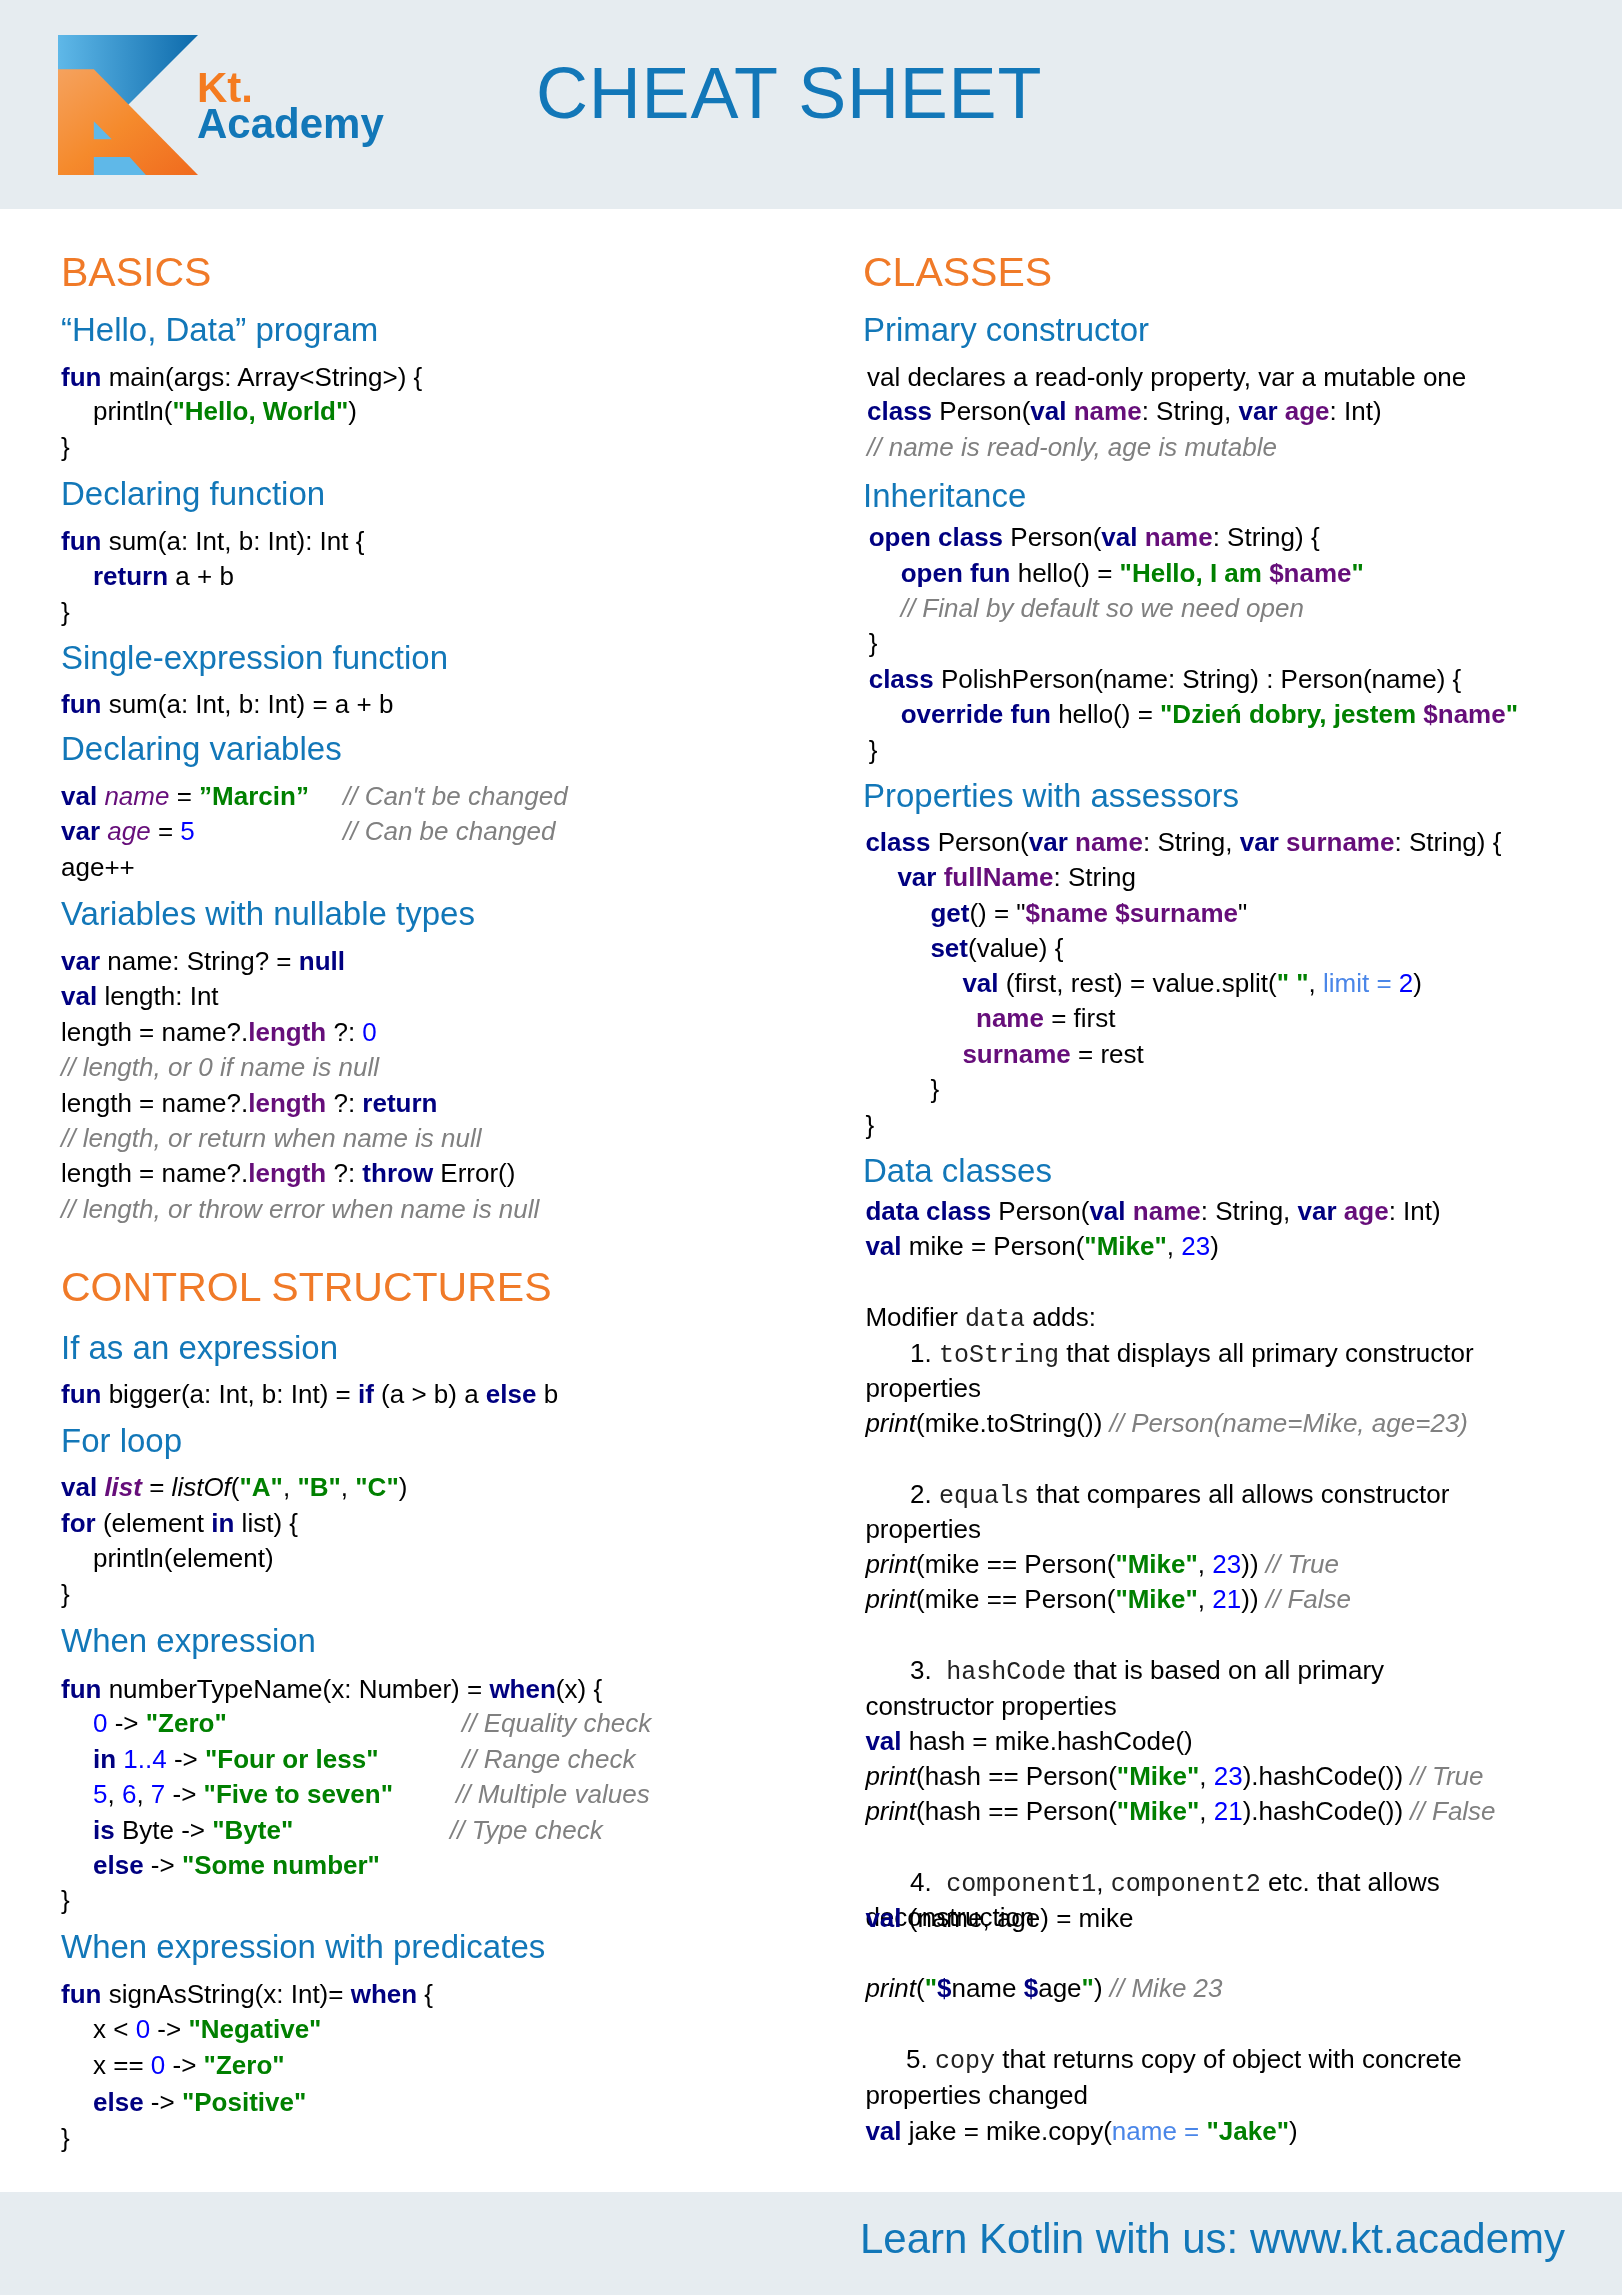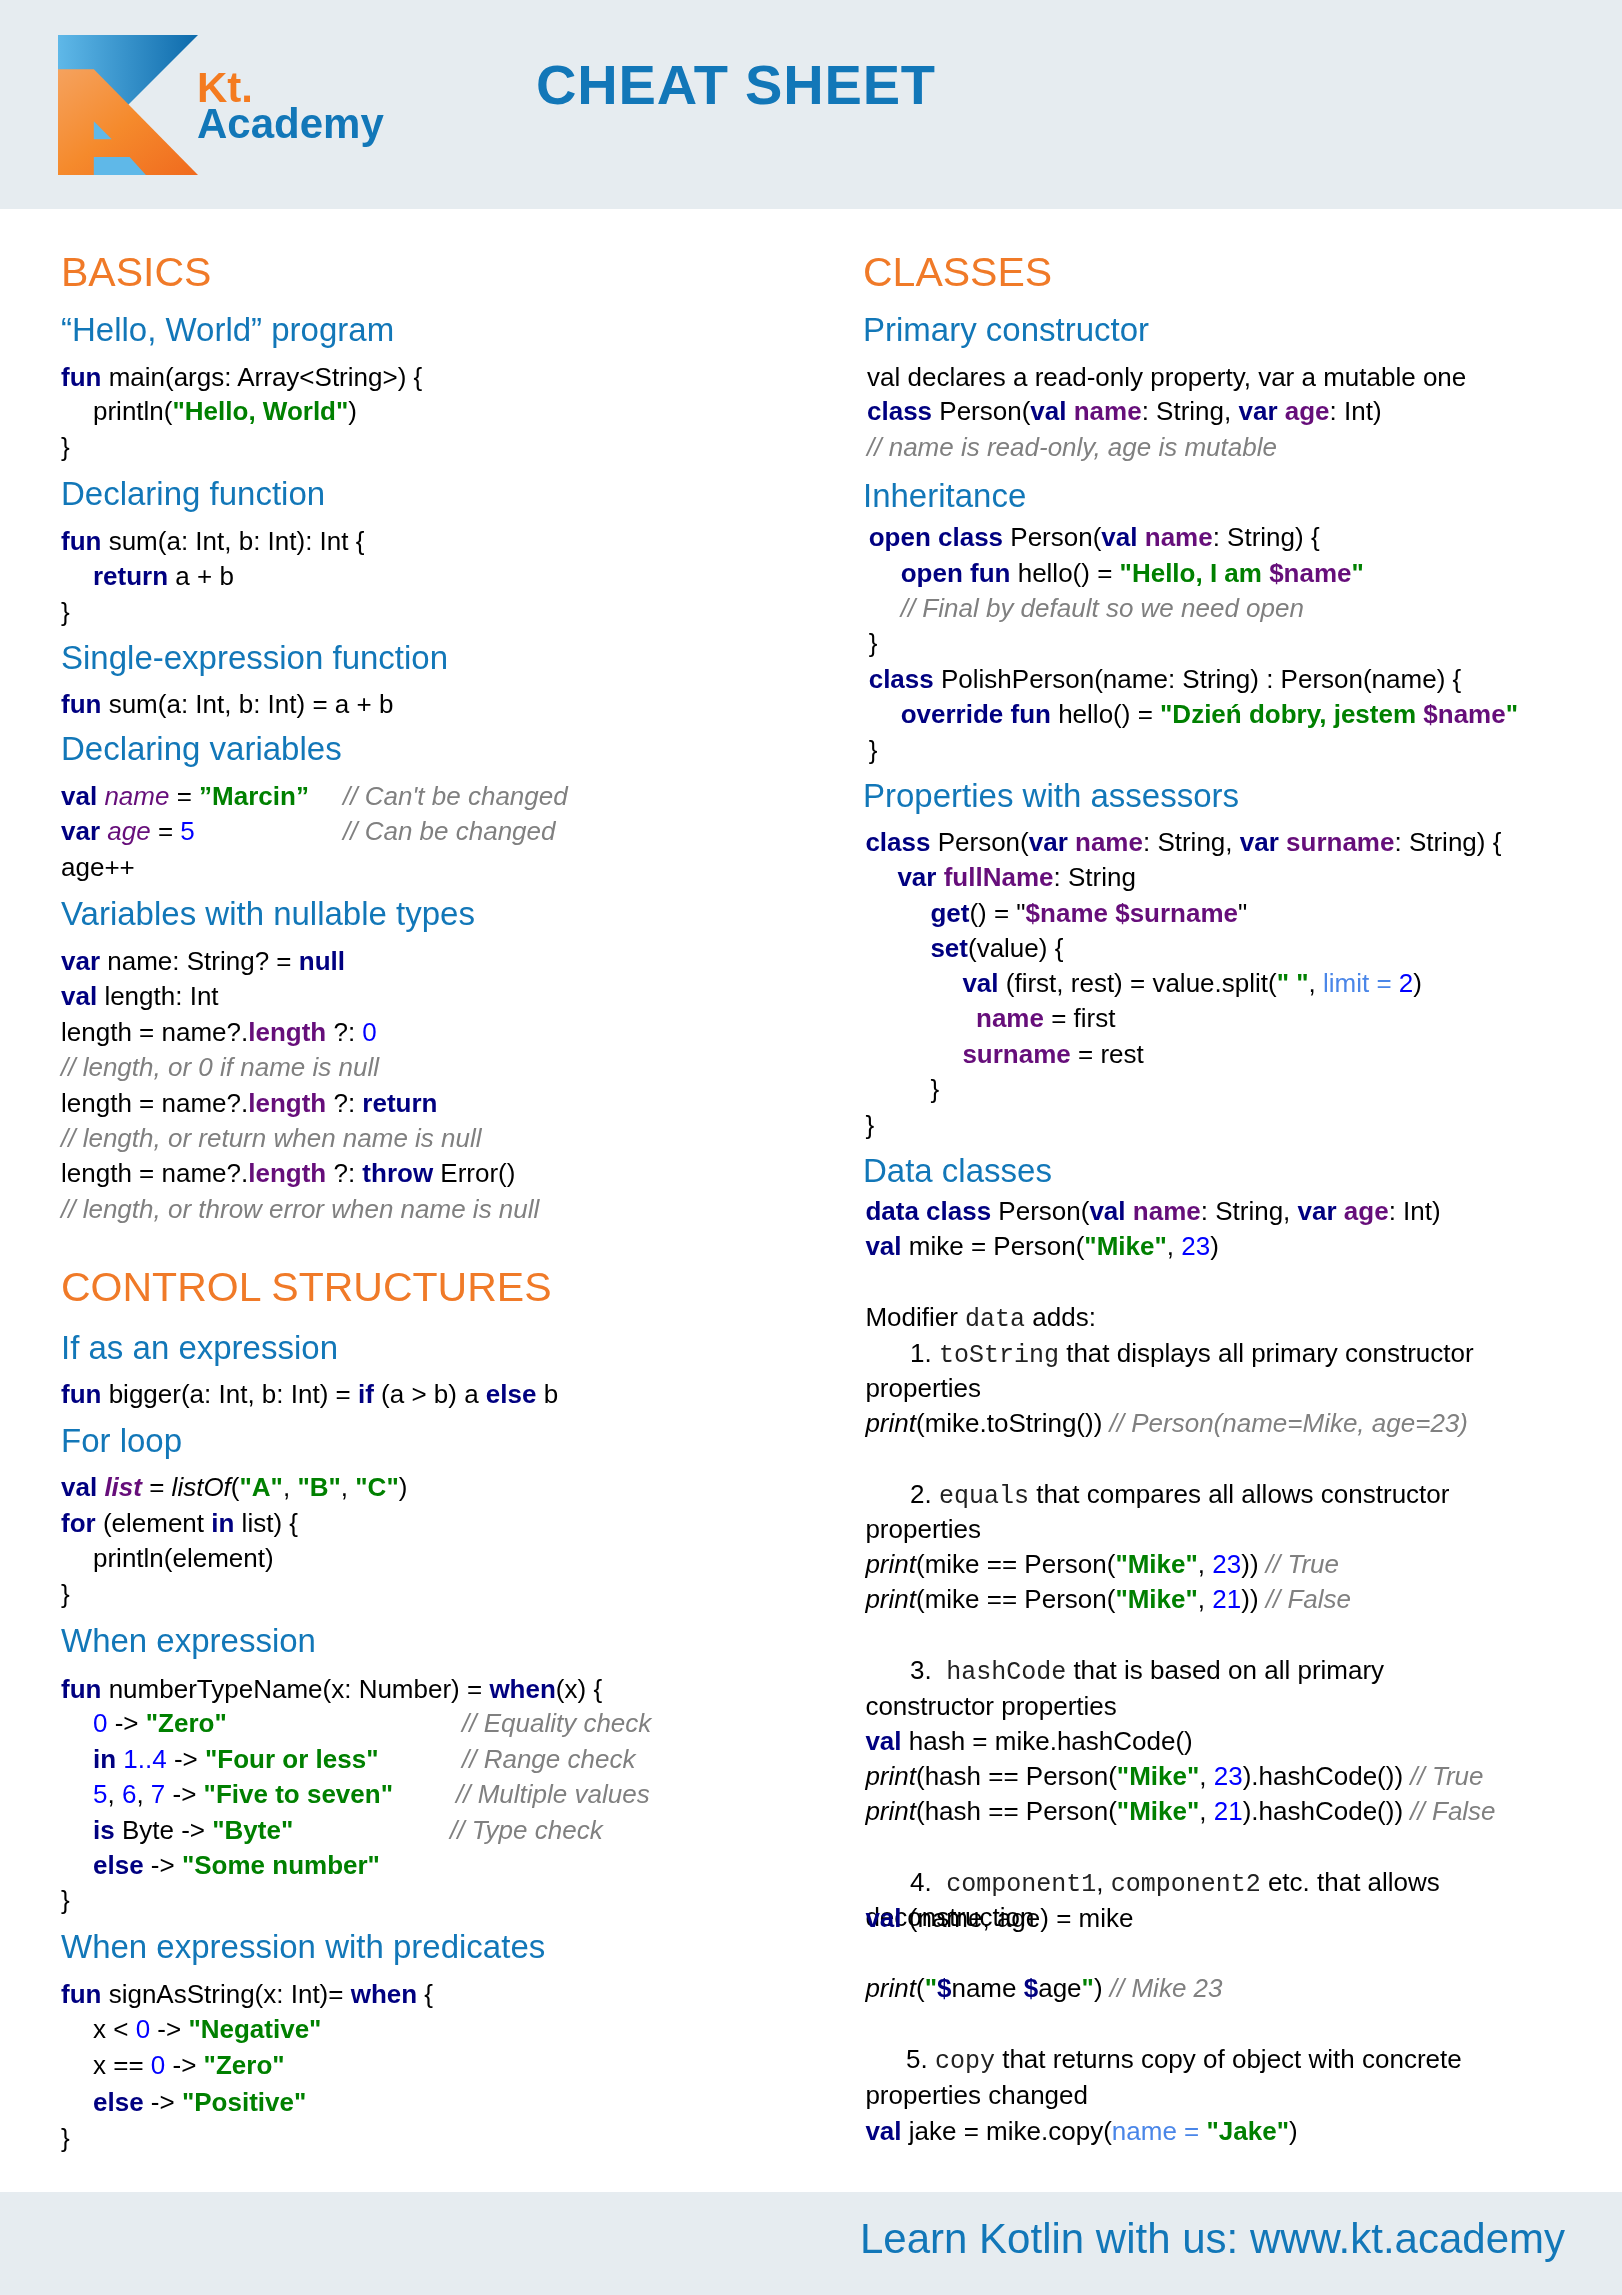--- a/index.html
+++ b/index.html
@@ -2,21 +2,21 @@
 <html style="font-size:13px"><head>
 <meta charset="utf-8">
 <style>
   html, body { margin:0; padding:0; }
   body { width:1623px; height:2295px; position:relative; background:#ffffff; font-family:"Liberation Sans", "DejaVu Sans", sans-serif; color:#000; overflow:hidden; }
   .header { position:absolute; left:0; top:0; width:1623px; height:209px; background:#e6ecf0; }
   .footer { position:absolute; left:0; top:2192px; width:1623px; height:103px; background:#e6ecf0; }
   .logo { position:absolute; left:58px; top:35px; width:140px; height:140px; }
   .logo-kt { position:absolute; left:197px; top:67px; font-size:42px; font-weight:bold; color:#f47b20; line-height:1; }
   .logo-academy { position:absolute; left:197px; top:103px; font-size:42px; font-weight:bold; color:#1277b8; line-height:1; }
-  .title { position:absolute; left:536px; top:57px; font-size:56px; font-weight:bold; color:#1277b8; line-height:1; letter-spacing:0.8px; }
+  .title { position:absolute; left:536px; top:57px; font-size:72px; font-weight:normal; color:#1277b8; line-height:1; letter-spacing:0.8px; }
   .footer-text { position:absolute; right:58px; top:2218px; font-size:42px; color:#1277b8; line-height:1; }
   .col { position:absolute; top:0; }
   .col-left { left:61px; }
   .col-right { left:863px; }
   .sec { position:absolute; font-size:41px; color:#f07a28; line-height:1; white-space:nowrap; }
   .sub { position:absolute; font-size:33px; color:#1277b8; line-height:1; white-space:nowrap; }
   .ln { position:absolute; font-size:26px; line-height:1; white-space:nowrap; color:#000; }
   .kw { color:#000080; font-weight:bold;margin-top:24px; }
   .str { color:#008000; font-weight:bold; }
   .num { color:#0000ff; }
@@ -52,21 +52,21 @@
     <polygon points="44,150 88,150 108,172 44,172" fill="#5fb8e8"></polygon>
   </svg>
   <div class="logo-kt">Kt.</div>
   <div class="logo-academy">Academy</div>
   <div class="title">CHEAT SHEET</div>
 </div>
 
 <div class="col col-left">
   <div class="sec" style="top:252px">BASICS</div>
 
-  <div class="sub" style="top:313px">“Hello, World” program</div>
+  <div class="sub" style="top:313px">“Hello, Data” program</div>
   <div class="ln" style="top:364px"><span class="kw">fun</span><span> main(args: Array&lt;String&gt;) {</span></div>
   <div class="ln ind1" style="top:398px"><span>println(</span><span class="str">"Hello, World"</span><span>)</span></div>
   <div class="ln" style="top:434px">}</div>
 
   <div class="sub" style="top:477px">Declaring function</div>
   <div class="ln" style="top:528px"><span class="kw">fun</span><span> sum(a: Int, b: Int): Int {</span></div>
   <div class="ln ind1" style="top:563px"><span class="kw">return</span><span> a + b</span></div>
   <div class="ln" style="top:599px">}</div>
 
   <div class="sub" style="top:641px">Single-expression function</div>

